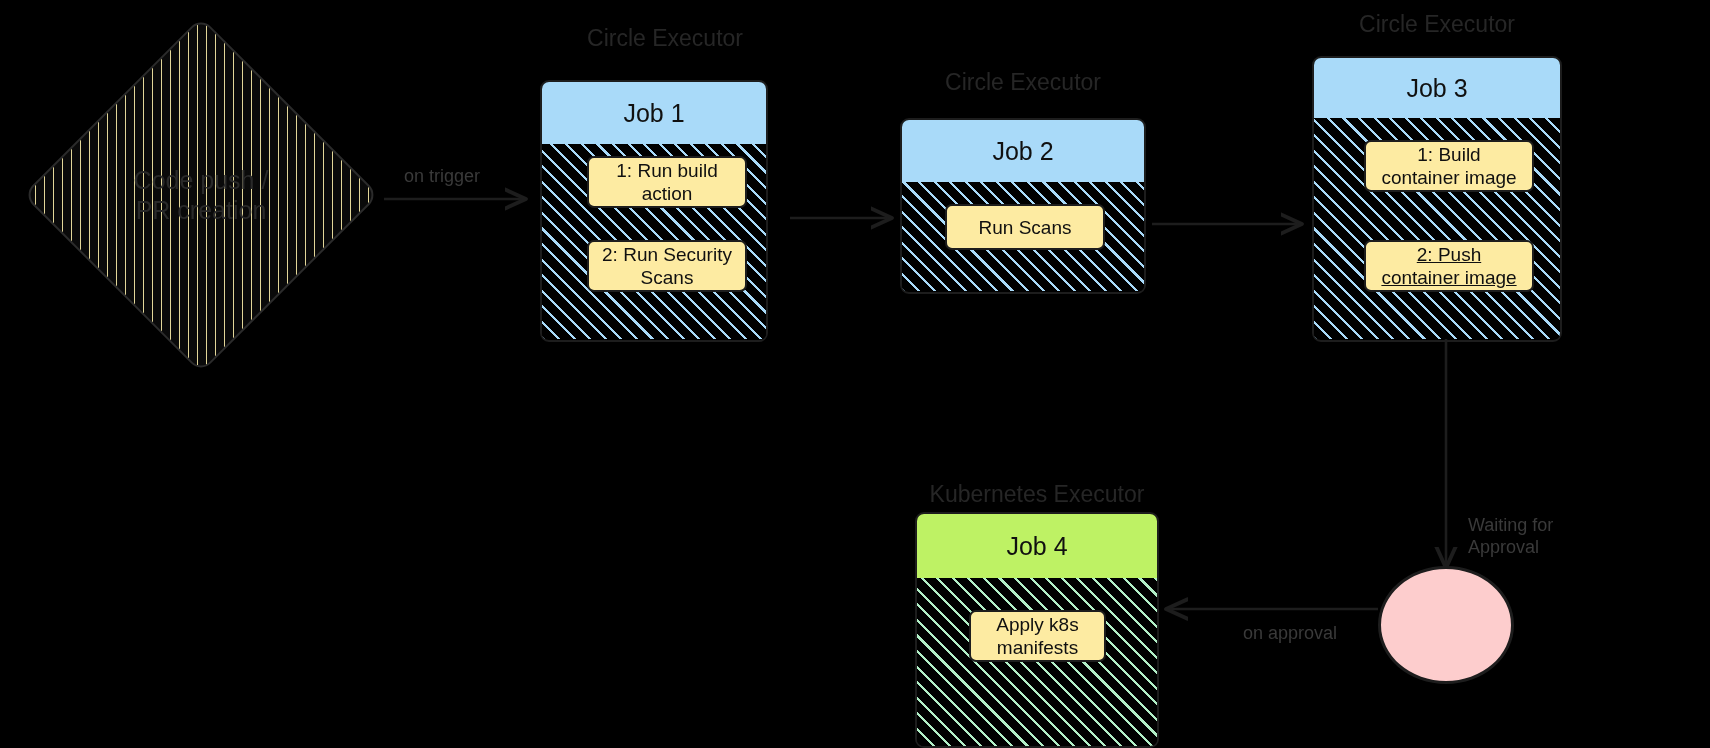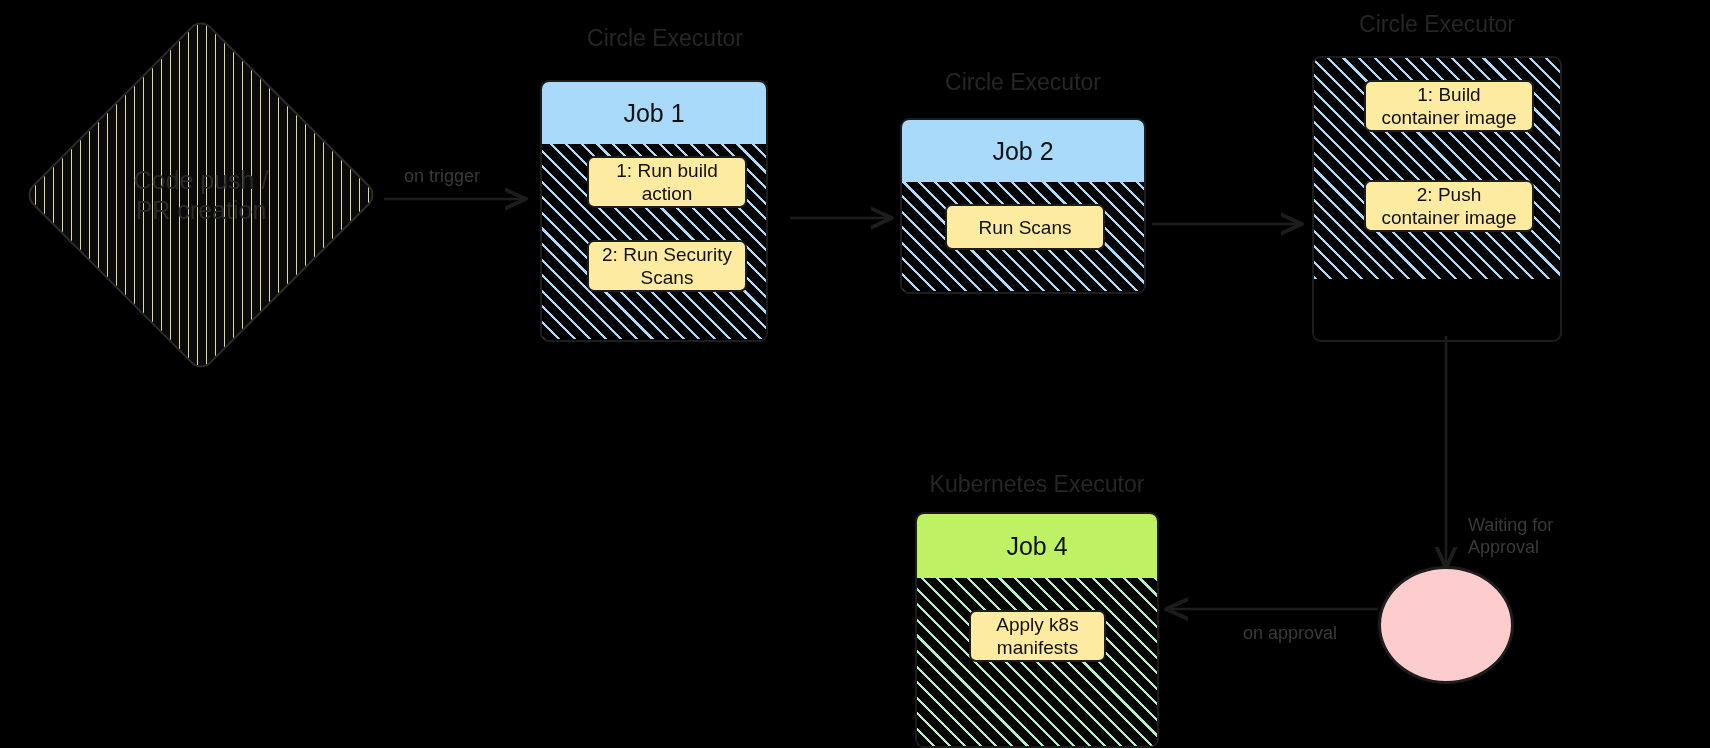--- a/index.html
+++ b/index.html
@@ -202,31 +202,32 @@
       <div class="job-head blue" style="height:62px;">Job 2</div>
       <div class="job-body blue" style="height:109px;">
         <div class="step" style="left:43px; top:22px; width:160px; height:46px;">Run Scans</div>
       </div>
     </div>
   </div>
 
   <div class="group" style="left:1312px; top:8px; width:250px; height:332px;">
     <div class="group-title" style="top:0px;">Circle Executor</div>
     <div class="job-card" style="top:48px; width:250px; height:286px;">
+      <div class="job-head blue" style="height:60px;">Job 3</div>
       <div class="job-body blue" style="height:221px;">
         <div class="step" style="left:50px; top:22px; width:170px; height:52px;">1: Build
 container image</div>
-        <div class="step" style="left:50px; top:122px; width:170px; height:52px;">2: Push
+        <div class="step" style="left:50px; top:122px; width:170px; height:52px;text-decoration:underline;">2: Push
 container image</div>
       </div>
     </div>
   </div>
 
   <div class="group" style="left:915px; top:464px; width:244px; height:284px;">
-    <div class="group-title" style="top:4px;">Kubernetes Executor</div>
+    <div class="group-title" style="top:14px;">Kubernetes Executor</div>
     <div class="job-card" style="top:48px; width:244px; height:236px;">
       <div class="job-head green" style="height:64px;">Job 4</div>
       <div class="job-body green" style="height:168px;">
         <div class="step" style="left:52px; top:32px; width:137px; height:52px;">Apply k8s
 manifests</div>
       </div>
     </div>
   </div>
 
   <div class="approval-node" style="left:1378px; top:566px; width:136px; height:118px;"></div>

